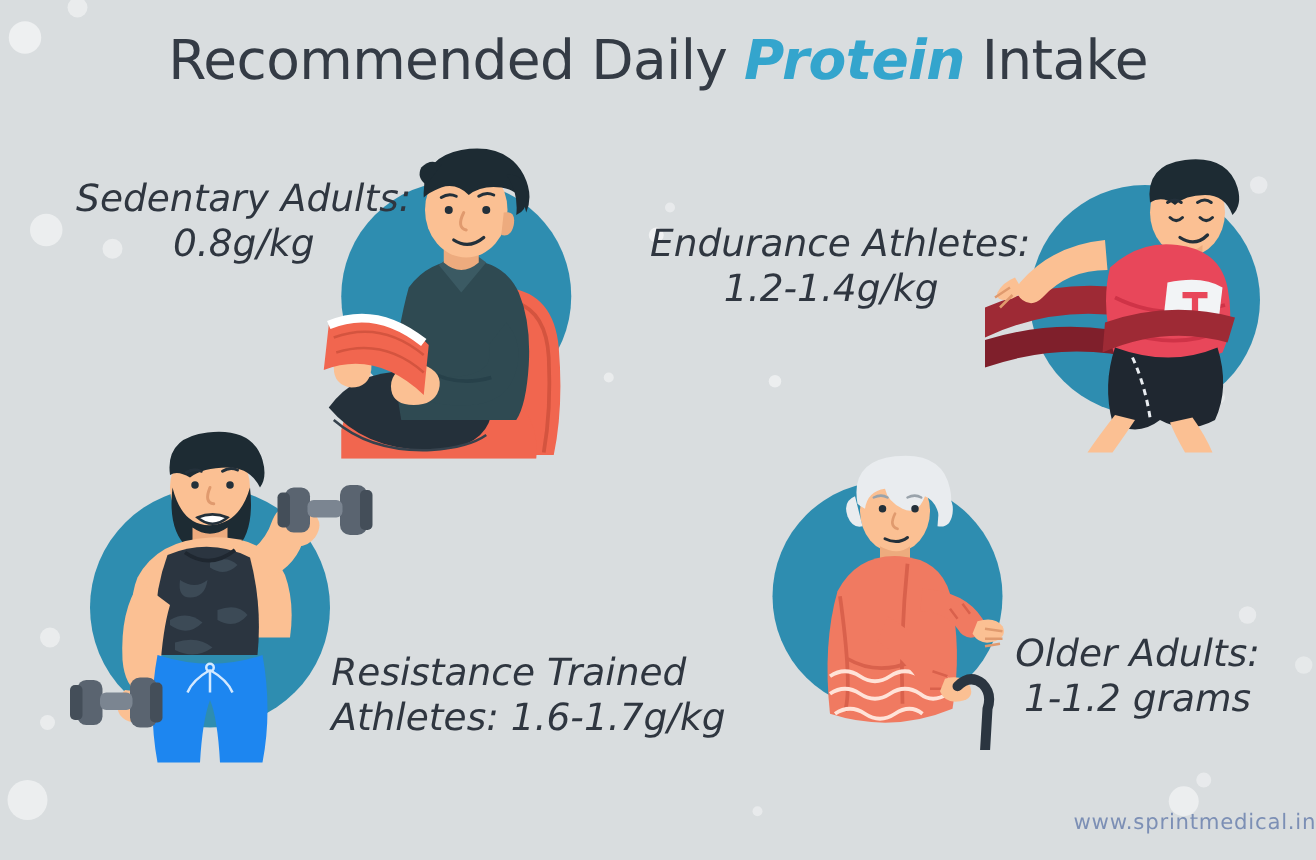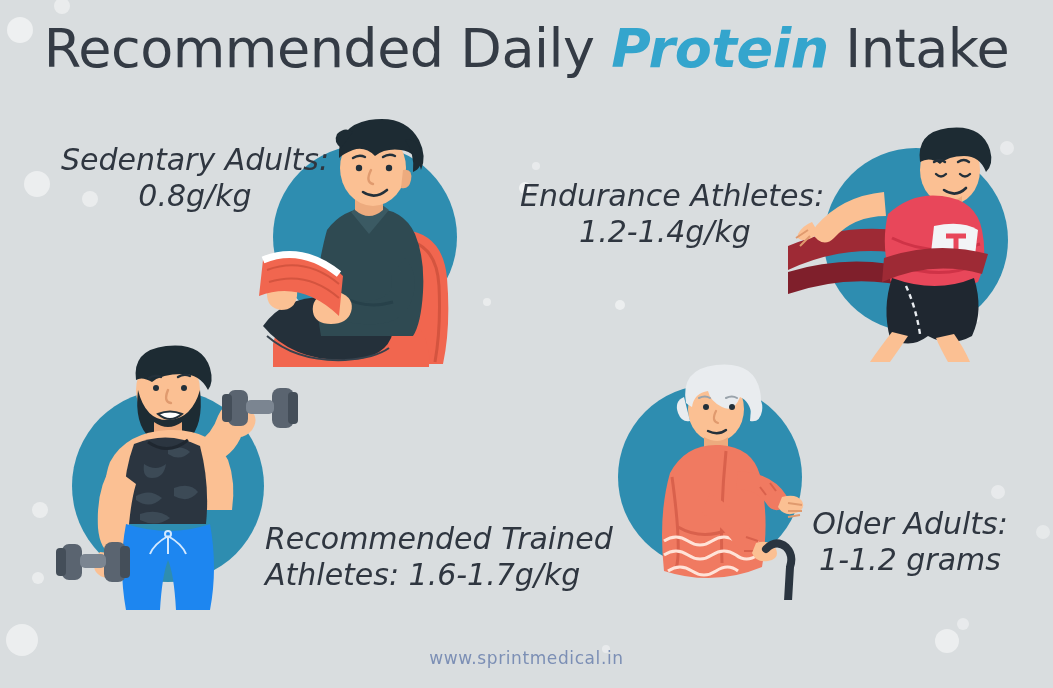--- a/index.html
+++ b/index.html
@@ -30,21 +30,21 @@
   }
 
   
   #title {
     position: absolute;
     left: 0;
     top: 14px;
     width: 1053px;
     text-align: center;
     font-family: "DejaVu Sans", sans-serif;
-    font-size: 54px;
+    font-size: 44px;
     line-height: 70px;
     letter-spacing: -0.5px;
     color: #343b45;
     white-space: nowrap;
   }
   #title .accent {
     color: #34a5cd;
     font-weight: bold;
     font-style: italic;
   }
@@ -64,21 +64,21 @@
   .cap-endurance  { left: 520px; top: 178px; width: 290px; }
   .cap-resistance { left: 265px; top: 521px; width: 275px; }
   .cap-older      { left: 795px; top: 506px; width: 230px; }
 
   
   #footer {
     position: absolute;
     left: 0;
     top: 648px;
     width: 1053px;
-    text-align: center;
+    text-align: right;
     font-family: "DejaVu Sans", sans-serif;
     font-size: 17px;
     letter-spacing: 0.6px;
     color: #7c8fb5;
   }
 
   
   .illus {
     position: absolute;
   }
@@ -306,21 +306,21 @@
     <div>Sedentary Adults:</div>
     <div>0.8g/kg</div>
   </div>
 
   <div class="caption cap-endurance">
     <div>Endurance Athletes:</div>
     <div>1.2-1.4g/kg</div>
   </div>
 
   <div class="caption cap-resistance">
-    <div>Recommended Trained</div>
+    <div>Resistance Trained</div>
     <div>Athletes:  1.6-1.7g/kg</div>
   </div>
 
   <div class="caption cap-older">
     <div>Older Adults:</div>
     <div>1-1.2 grams</div>
   </div>
 
   <div id="footer">www.sprintmedical.in</div>
 

